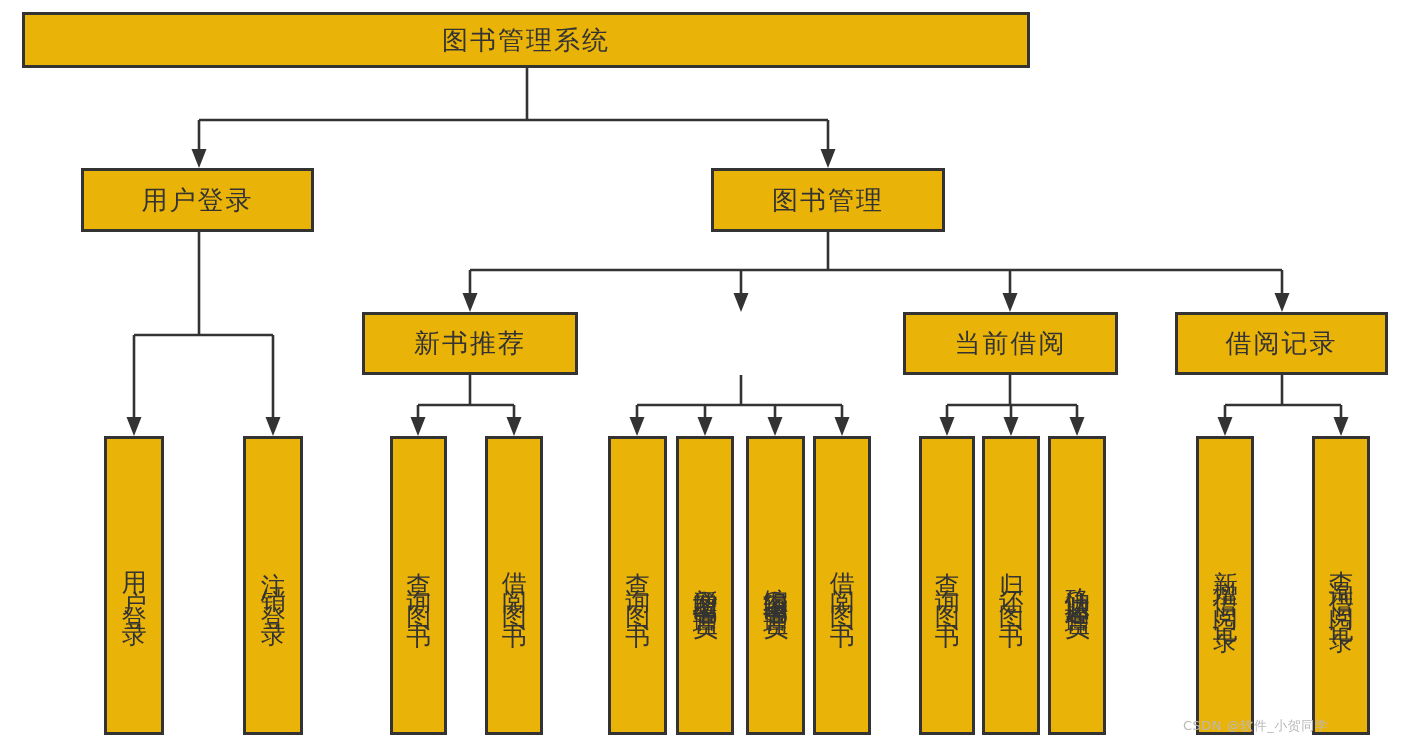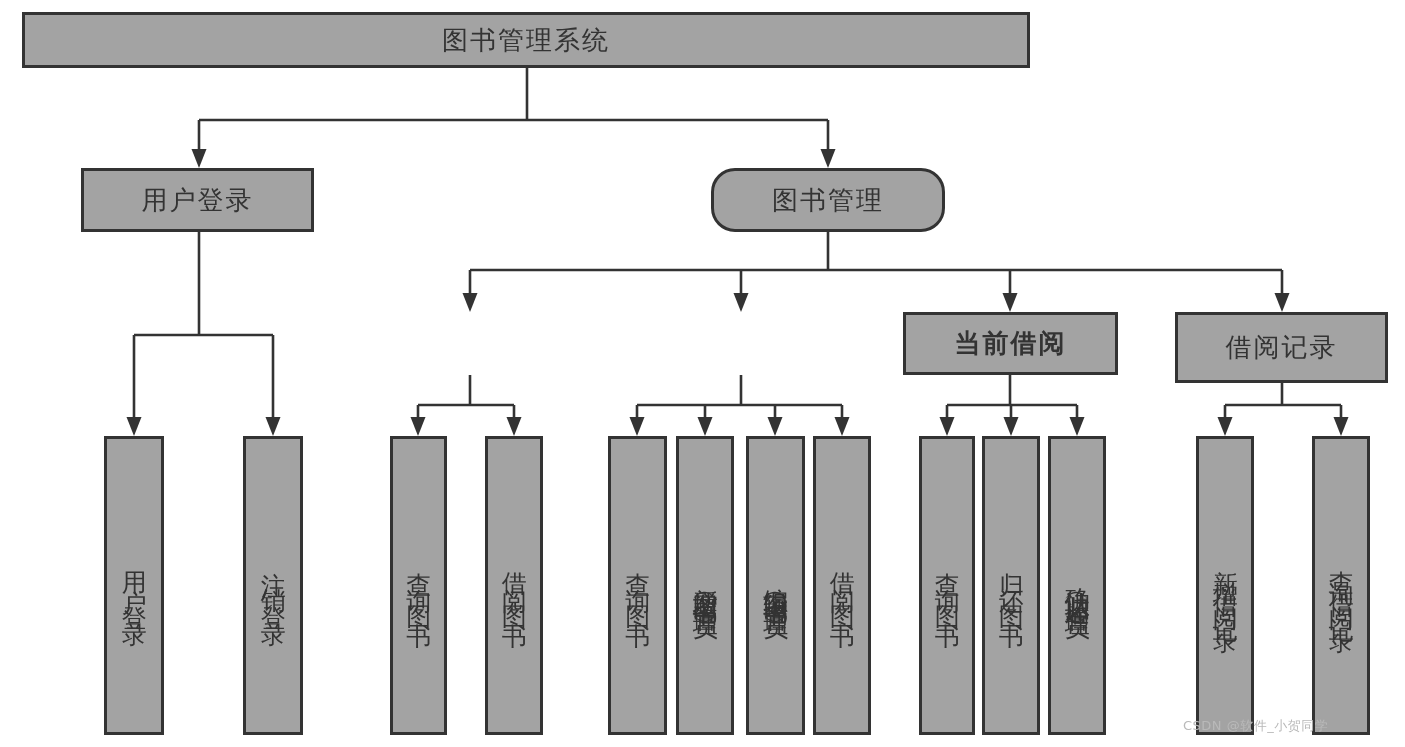--- a/index.html
+++ b/index.html
@@ -7,21 +7,21 @@
   #canvas{
     position:relative;
     width:1405px;height:747px;
     background:var(--bg,#ffffff);
     overflow:hidden;
   }
   #wires{position:absolute;left:0;top:0;width:1405px;height:747px;}
   .box{
     position:absolute;
     box-sizing:border-box;
-    background:#a3a3a3;
+    background:#eab308;
     border:3px solid var(--border,#333333);
     display:flex;align-items:center;justify-content:center;
     color:var(--text,#333333);
     z-index:2;
   }
   .box .lbl{
     font-size:26px;
     color:var(--text,#333333);
     white-space:nowrap;
     text-align:center;
@@ -104,27 +104,30 @@
       <line x1="1341" y1="405" x2="1341" y2="419" stroke="#333333" stroke-width="2.6"></line>
       <path d="M 1333.5 417 L 1348.5 417 L 1341 436 Z" fill="#333333"></path>
     </svg>
 
   <div class="box" style="left: 22px; top: 12px; width: 1008px; height: 56px;">
       <span class="lbl ls-wide h">图书管理系统</span>
     </div>
     <div class="box" style="left: 81px; top: 168px; width: 233px; height: 64px;">
       <span class="lbl ls-wide h">用户登录</span>
     </div>
-    <div class="box" style="left: 711px; top: 168px; width: 234px; height: 64px; border-radius: 24px;">
+    <div class="box" style="left: 711px; top: 168px; width: 234px; height: 64px;">
       <span class="lbl ls-wide h">图书管理</span>
     </div>
-    <div class="box" style="left: 903px; top: 312px; width: 215px; height: 63px; font-weight: bold;">
+    <div class="box" style="left: 362px; top: 312px; width: 216px; height: 63px;">
+      <span class="lbl ls-wide h">新书推荐</span>
+    </div>
+    <div class="box" style="left: 903px; top: 312px; width: 215px; height: 63px;">
       <span class="lbl ls-wide h">当前借阅</span>
     </div>
-    <div class="box" style="left: 1175px; top: 312px; width: 213px; height: 71px; align-items: center;">
+    <div class="box" style="left: 1175px; top: 312px; width: 213px; height: 63px; align-items: center;">
       <span class="lbl ls-wide h">借阅记录</span>
     </div>
     <div class="box v" style="left: 104px; top: 436px; width: 60px; height: 299px;">
       <span class="lbl ls-wide">用户登录</span>
     </div>
     <div class="box v" style="left: 243px; top: 436px; width: 60px; height: 299px;">
       <span class="lbl ls-wide">注销登录</span>
     </div>
     <div class="box v" style="left: 390px; top: 436px; width: 57px; height: 299px;">
       <span class="lbl ls-wide">查询图书</span>

